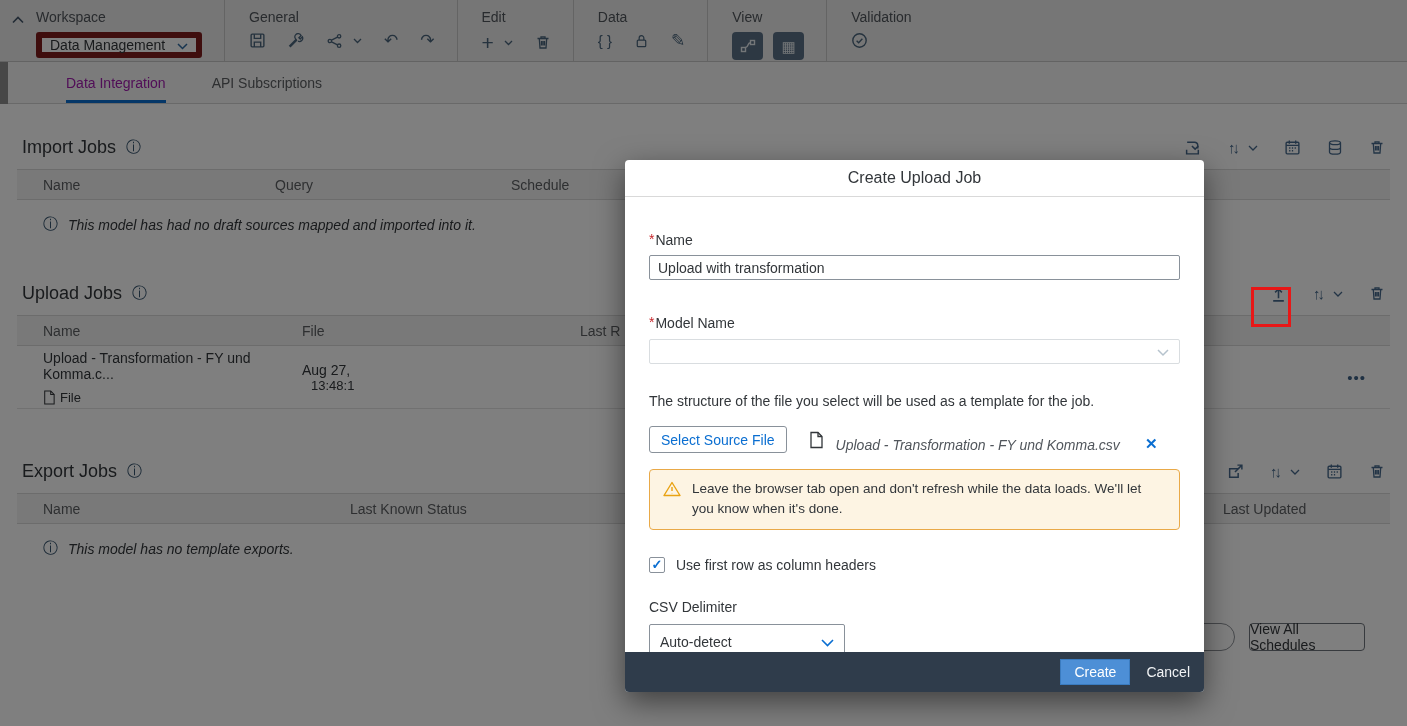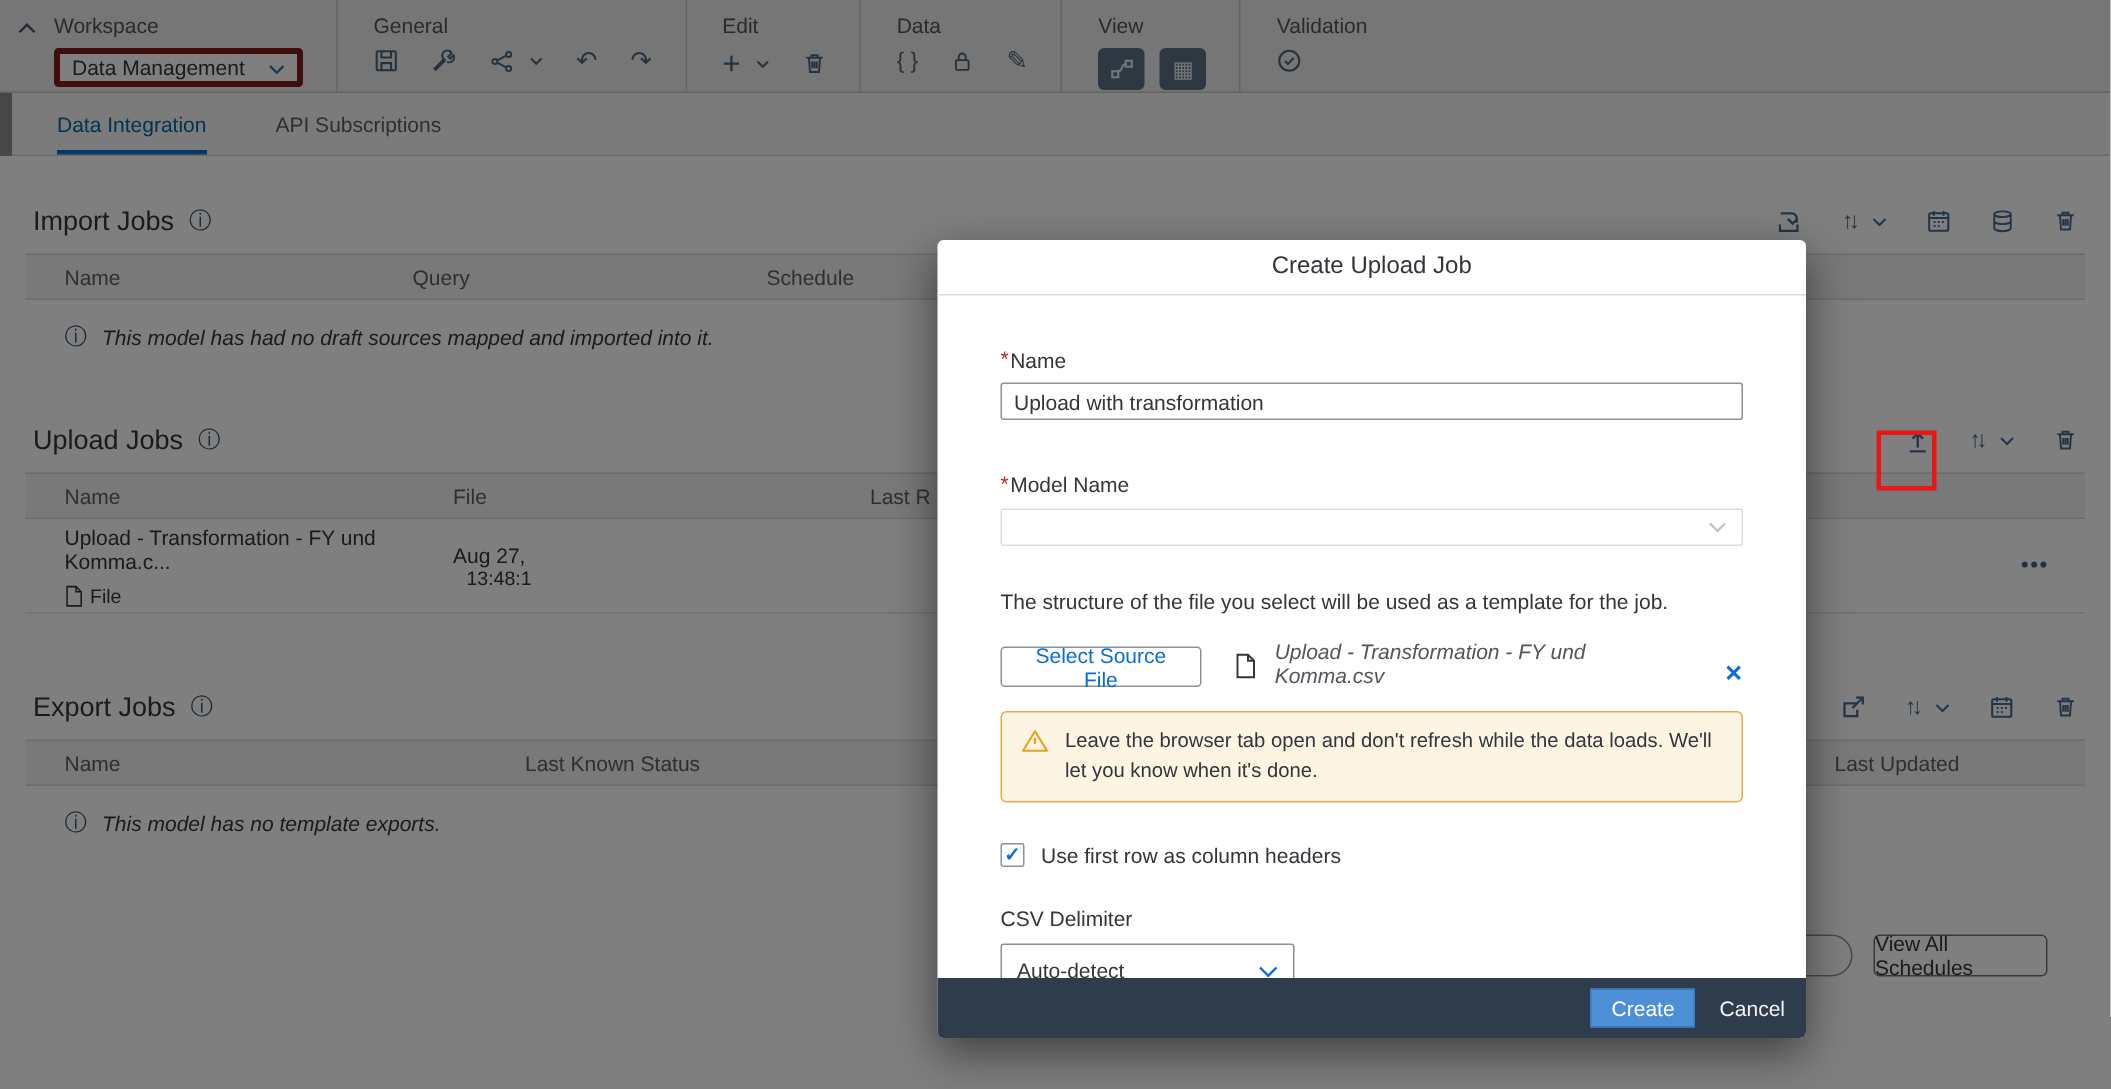--- a/index.html
+++ b/index.html
@@ -8,32 +8,32 @@
   .app { position:relative; width:1407px; height:726px; overflow:hidden; background:#fff; }
 
   
   .toolbar { position:relative; height:62px; background:#ececec; border-bottom:1px solid #c6c6c6; display:flex; align-items:stretch; padding-left:36px; }
   .collapse-btn { position:absolute; left:12px; top:10px; color:#44566a; }
   .tb-section { padding:9px 22px 0 0; }
   .tb-section + .tb-section { border-left:1px solid #c9c9c9; padding-left:24px; }
   .tb-label { font-size:14px; color:#51565c; margin-bottom:7px; }
   .tb-icons { display:flex; align-items:center; gap:22px; color:#4a657c; }
   .tb-icons svg { display:block; }
-  .ws-select { width:166px; height:26px; background:#fff; border:4px solid #7f1d1d; border-radius:3px; display:flex; align-items:center; justify-content:space-between; padding:0 8px; font-size:14px; color:#32363a; }
+  .ws-select { width:166px; height:26px; background:#fff; border:6px solid #7f1d1d; border-radius:3px; display:flex; align-items:center; justify-content:space-between; padding:0 8px; font-size:14px; color:#32363a; }
   .ws-select .chev { color:#2f6aa0; }
   .glyph-icon { font-size:17px; line-height:1; color:#4a657c; }
   .small-chev { margin-left:-12px; }
   .view-btn { width:31px; height:28px; background:#5b7186; border-radius:4px; display:flex; align-items:center; justify-content:center; color:#e7ecf0; }
   .view-btn .glyph-icon { color:#e7ecf0; font-size:15px; }
 
   
   .tabbar { position:relative; height:42px; background:#f6f6f6; border-bottom:1px solid #d2d2d2; display:flex; align-items:stretch; padding-left:38px; gap:46px; }
   .left-strip { position:absolute; left:0; top:0; width:8px; height:42px; background:#8f8f8f; }
   .tab { display:flex; align-items:center; font-size:14px; color:#5c5f62; border-bottom:3px solid transparent; padding-top:3px; }
-  .tab.active { color:#0369a1; border-bottom-color:#0a6ed1; }
+  .tab.active { color:#a21caf; border-bottom-color:#0a6ed1;margin-left:28px; }
 
   
   .content { padding:0 17px; }
   .sec-head { display:flex; align-items:center; justify-content:space-between; padding:0 5px; }
   .sec-head.first { margin-top:33px; }
   .sec-title-wrap { display:flex; align-items:center; gap:10px; }
   .sec-title { font-size:18px; color:#32363a; }
   .info-glyph { font-size:15px; color:#32506a; font-style:normal; }
   .sec-actions { display:flex; align-items:center; gap:26px; color:#46698c; }
   .sec-actions svg { display:block; }
@@ -64,21 +64,21 @@
   .pill-frag { position:absolute; left:1148px; top:623px; width:87px; height:28px; border:1px solid #8d9197; border-radius:14px; background:#fff; }
   .schedules-btn { position:absolute; left:1249px; top:623px; width:116px; height:28px; background:#fff; border:1px solid #6f757c; border-radius:4px; font-size:14px; color:#32363a; display:flex; align-items:center; justify-content:center; }
 
   
   .overlay { position:absolute; inset:0; background:rgba(0,0,0,0.5); z-index:10; }
   .annotation { position:absolute; left:1251px; top:287px; width:40px; height:40px; border:3px solid #e81717; z-index:30; }
 
   
   .modal { position:absolute; left:625px; top:160px; width:579px; height:532px; background:#fff; border-radius:4px; box-shadow:0 10px 30px rgba(0,0,0,0.5); z-index:20; }
   .modal-header { height:37px; border-bottom:1px solid #d9d9d9; display:flex; align-items:center; justify-content:center; font-size:16px; color:#32363a; }
-  .modal-body { padding:0 42px; }
+  .modal-body { padding:0 24px; }
   .field-label { margin-top:34px; font-size:14px; color:#32363a; }
   .req { color:#c6252a; margin-right:1px; vertical-align:1px; }
   .text-input { margin-top:7px; width:100%; height:25px; border:1px solid #89919a; border-radius:2px; padding:0 8px; font-size:14px; color:#32363a; font-family:"Liberation Sans", sans-serif; background:#fff; }
   .model-combo { margin-top:8px; width:100%; height:25px; border:1px solid #d9dde0; border-radius:2px; display:flex; align-items:center; justify-content:flex-end; padding:0 10px; color:#b6c3cd; }
   .hint-text { margin-top:29px; font-size:14px; color:#32363a; }
   .file-row { margin-top:17px; display:flex; align-items:flex-end; }
   .select-file-btn { height:27px; padding:0 11px; background:#fff; border:1px solid #89919a; border-radius:3px; font-size:14px; color:#0a6ed1; display:flex; align-items:center; }
   .file-row .page-ic { margin-left:22px; color:#32363a; }
   .sel-file-name { margin-left:13px; font-size:14px; font-style:italic; color:#51565c; }
   .clear-x { margin-left:25px; color:#0a6ed1; font-size:15px; font-weight:bold; font-style:normal; }

